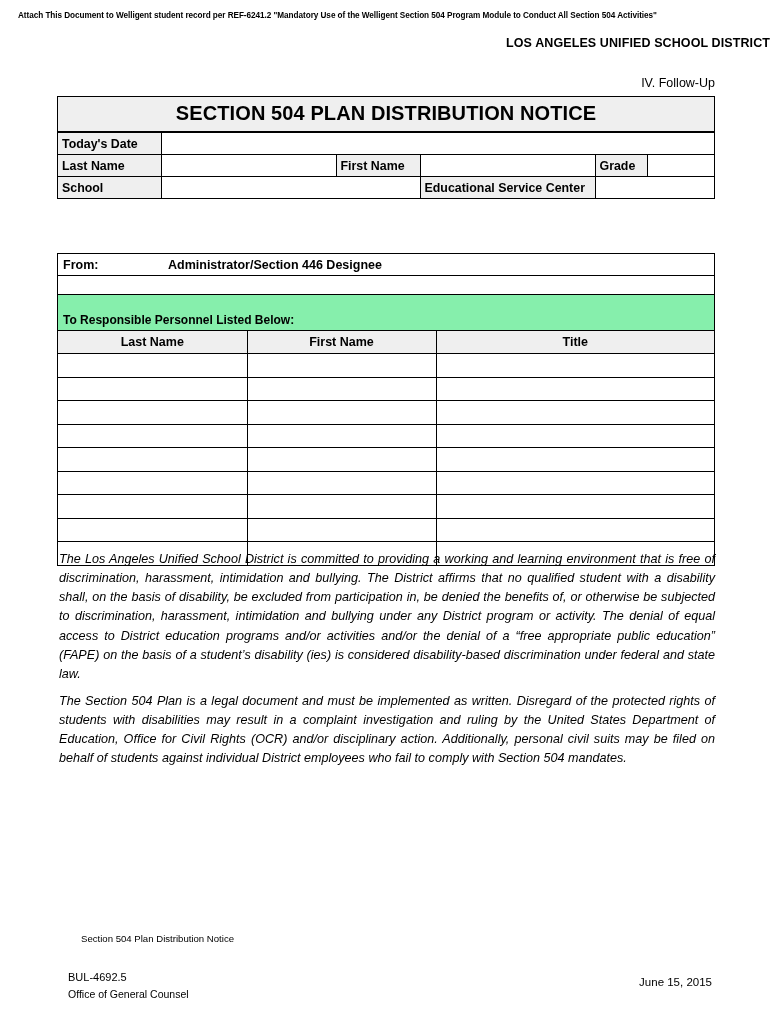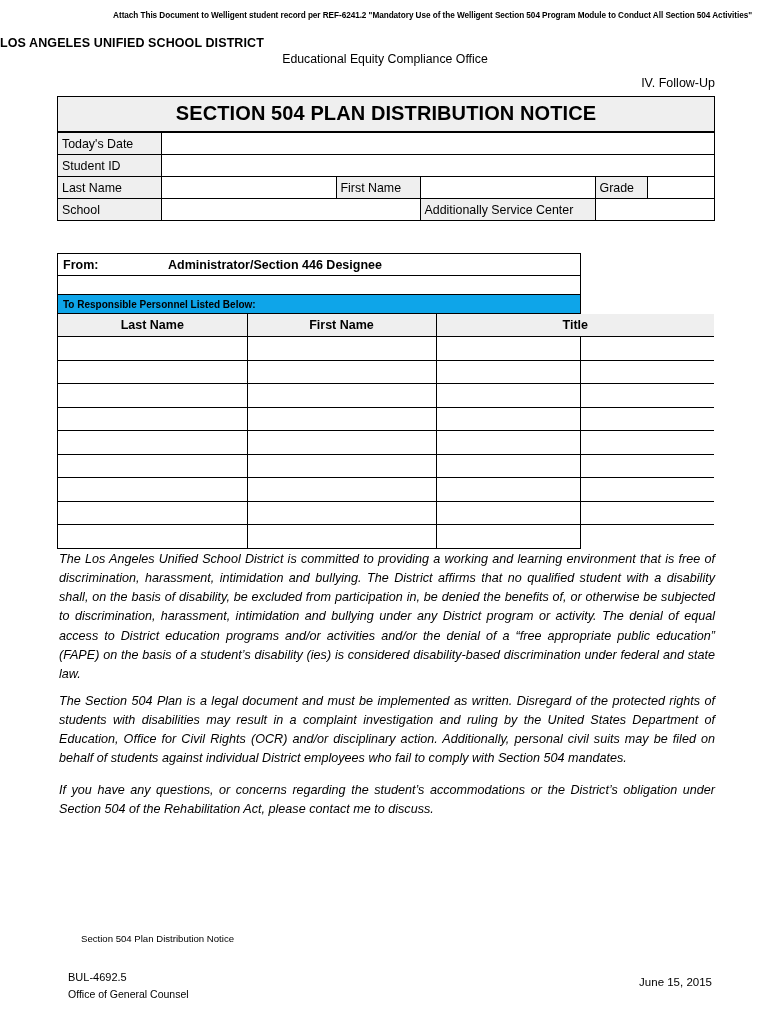--- a/index.html
+++ b/index.html
@@ -24,28 +24,27 @@
   }
   .topnote {
     position: absolute;
     top: 11px;
     left: 18px;
     right: 18px;
     font-size: 8.2px;
     font-weight: bold;
     letter-spacing: -0.05px;
     white-space: nowrap;
-    text-align: right;
   }
   .district {
     position: absolute;
     top: 36px;
     left: 0;
     right: 0;
-    text-align: left;
+    text-align: right;
     font-size: 12.5px;
     font-weight: bold;
     letter-spacing: 0.1px;
   }
   .office {
     position: absolute;
     top: 52px;
     left: 0;
     right: 0;
     text-align: center;
@@ -90,33 +89,33 @@
     table-layout: fixed;
   }
   table.grid td {
     border: 1px solid #000;
     height: 19px;
     font-size: 12.4px;
     padding: 1px 4px;
     vertical-align: middle;
   }
   .lbl {
-    font-weight: normal;
+    font-weight: bold;
     background: #efefef;
   }
   .nb-left { border-left: none !important; }
   .nb-right { border-right: none !important; }
   .nb-bottom { border-bottom: none !important; }
 
   
   .fromblock {
     position: absolute;
     left: 57px;
     top: 253px;
-    width: 524px;
+    width: 658px;
     border: 1px solid #000;
     box-sizing: border-box;
   }
   .fromblock .row1 {
     display: flex;
     border-bottom: 1px solid #000;
   }
   .fromblock .fromlbl {
     width: 110px;
     font-size: 12.5px;
@@ -130,24 +129,24 @@
     font-weight: bold;
     padding: 4px 5px 3px 0px;
     align-self: flex-end;
     box-sizing: border-box;
   }
   .fromblock .blankrow {
     height: 18px;
     border-bottom: 1px solid #000;
   }
   .fromblock .torow {
-    font-size: 10px;
-    font-weight: bold;
-    padding: 4px 5px 3px 5px;
-    background: #0ea5e9;
+    font-size: 12px;
+    font-weight: bold;
+    padding: 18px 5px 3px 5px;
+    background: #86efac;
     border-bottom: 1px solid #000;
   }
   table.persons {
     border-collapse: collapse;
     width: 100%;
     table-layout: fixed;
   }
   table.persons th {
     border: 1px solid #000;
     border-top: none;
@@ -206,56 +205,51 @@
   }
 </style>
 </head>
 <body>
 
 <div class="page">
 
   <div class="topnote">Attach This Document to Welligent student record per REF-6241.2 "Mandatory Use of the Welligent Section 504 Program Module to Conduct All Section 504 Activities"</div>
 
   <div class="district">LOS ANGELES UNIFIED SCHOOL DISTRICT</div>
-  <div class="office">Educational Equity Compliance Office</div>
   <div class="followup">IV. Follow-Up</div>
 
   <div class="formbox">
     <div class="title">SECTION 504 PLAN DISTRIBUTION NOTICE</div>
 
     <table class="grid">
       <colgroup>
         <col style="width:103px">
         <col style="width:175px">
         <col style="width:84px">
         <col style="width:175px">
         <col style="width:52px">
         <col style="width:67px">
       </colgroup>
       <tbody>
           <tr>
         <td class="lbl nb-left">Today's Date</td>
         <td colspan="5" class="nb-right"></td>
       </tr>
       <tr>
-        <td class="lbl nb-left">Student ID</td>
-        <td colspan="5" class="nb-right"></td>
-      </tr>
-      <tr>
         <td class="lbl nb-left">Last Name</td>
         <td></td>
         <td class="lbl">First Name</td>
         <td></td>
         <td class="lbl">Grade</td>
         <td class="nb-right"></td>
       </tr>
       <tr>
         <td class="lbl nb-left nb-bottom">School</td>
         <td colspan="2" class="nb-bottom"></td>
-        <td class="lbl nb-bottom">Additionally Service Center</td>
+        <td class="lbl nb-bottom">Educational Service Center</td>
         <td colspan="2" class="nb-right nb-bottom"></td>
       </tr>
     </tbody>
       </table>
   </div>
 
   <div class="fromblock">
     <div class="row1">
       <div class="fromlbl">From:</div>
       <div class="designee">Administrator/Section 446 Designee</div>
@@ -318,20 +312,19 @@
         <td></td>
         <td></td>
         <td></td>
       </tr>
     </tbody>
       </table>
   </div>
 
   <div class="bodytext" id="para1">The Los Angeles Unified School District is committed to providing a working and learning environment that is free of discrimination, harassment, intimidation and bullying. The District affirms that no qualified student with a disability shall, on the basis of disability, be excluded from participation in, be denied the benefits of, or otherwise be subjected to discrimination, harassment, intimidation and bullying under any District program or activity. The denial of equal access to District education programs and/or activities and/or the denial of a “free appropriate public education” (FAPE) on the basis of a student’s disability (ies) is considered disability-based discrimination under federal and state law.</div>
   <div class="bodytext" id="para2">The Section 504 Plan is a legal document and must be implemented as written. Disregard of the protected rights of students with disabilities may result in a complaint investigation and ruling by the United States Department of Education, Office for Civil Rights (OCR) and/or disciplinary action. Additionally, personal civil suits may be filed on behalf of students against individual District employees who fail to comply with Section 504 mandates.</div>
-  <div class="bodytext" id="para3">If you have any questions, or concerns regarding the student’s accommodations or the District’s obligation under Section 504 of the Rehabilitation Act, please contact me to discuss.</div>
 
   <div class="footer-doc">Section 504 Plan Distribution Notice</div>
   <div class="footer-bul">BUL-4692.5</div>
   <div class="footer-ogc">Office of General Counsel</div>
   <div class="footer-date">June 15, 2015</div>
 
 </div>
 
 </body></html>

